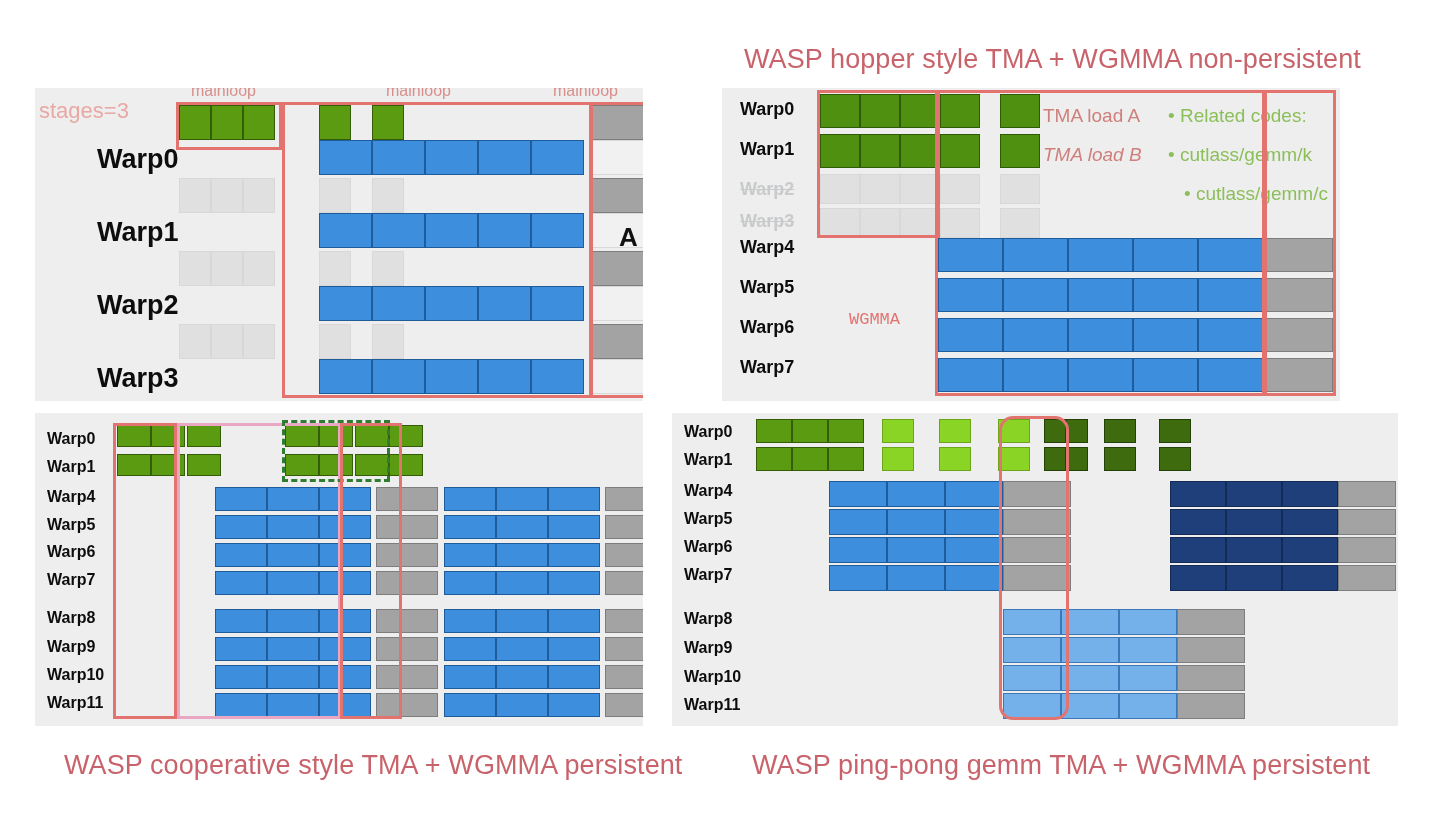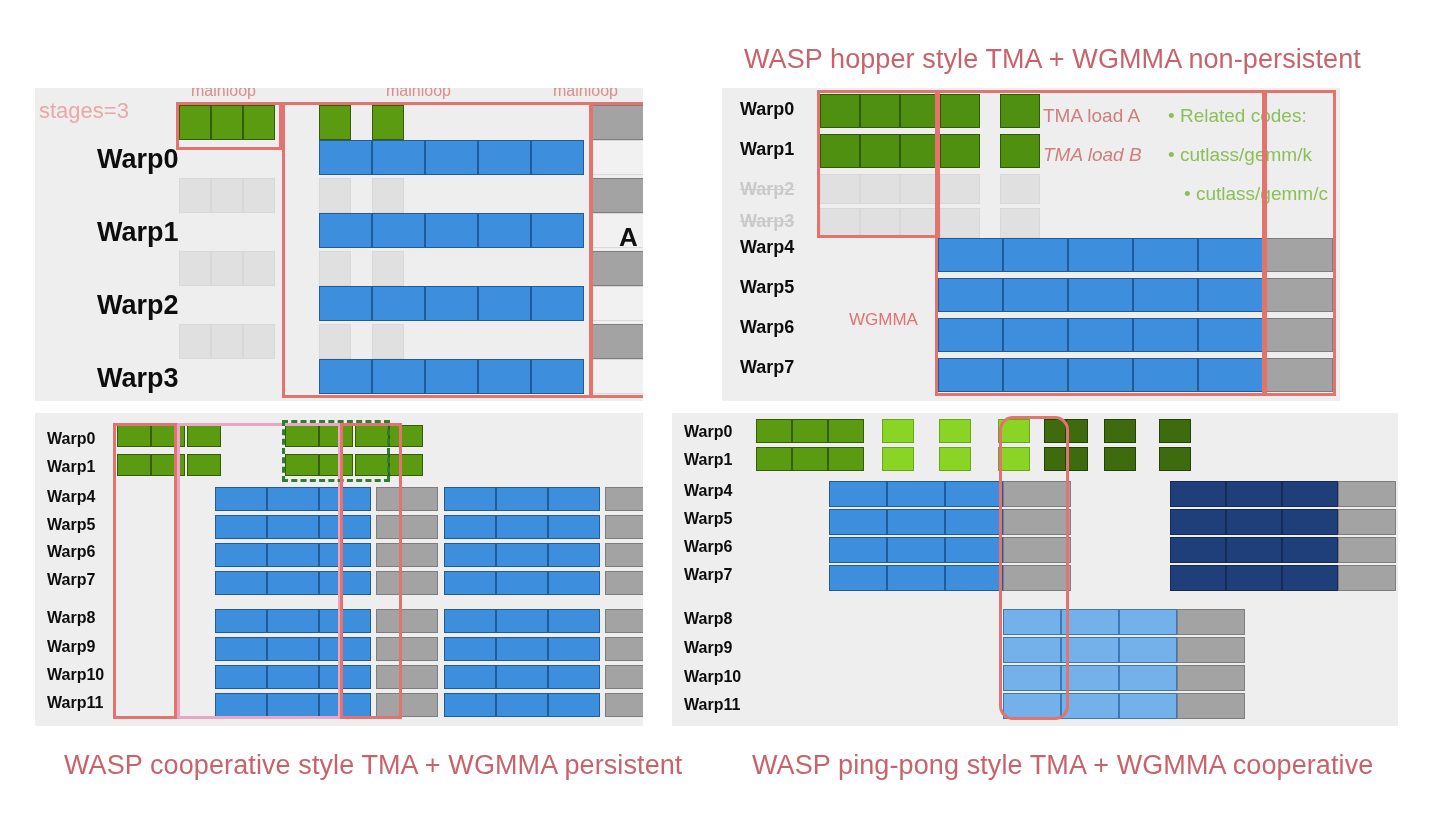--- a/index.html
+++ b/index.html
@@ -210,21 +210,21 @@
     <div class="seg blue" style="left:476px;top:230px;width:65px;height:34px;"></div>
     <div class="seg gray" style="left:543px;top:230px;width:68px;height:34px;"></div>
 
     <div class="seg blue" style="left:216px;top:270px;width:65px;height:34px;"></div>
     <div class="seg blue" style="left:281px;top:270px;width:65px;height:34px;"></div>
     <div class="seg blue" style="left:346px;top:270px;width:65px;height:34px;"></div>
     <div class="seg blue" style="left:411px;top:270px;width:65px;height:34px;"></div>
     <div class="seg blue" style="left:476px;top:270px;width:65px;height:34px;"></div>
     <div class="seg gray" style="left:543px;top:270px;width:68px;height:34px;"></div>
 
-    <div class="wgmma" style="left:127px;top:222px;">WGMMA</div>
+    <div class="wgmma" style="left:127px;top:222px;font-family:Liberation Mono, monospace;">WGMMA</div>
 
     <div class="tmatext" style="left:321px;top:17px;">TMA load A</div>
     <div class="tmatext" style="left:321px;top:56px;font-style:italic;">TMA load B</div>
     <div class="codetext" style="left:446px;top:17px;">• Related codes:</div>
     <div class="codetext" style="left:446px;top:56px;">• cutlass/gemm/k</div>
     <div class="codetext" style="left:462px;top:95px;">• cutlass/gemm/c</div>
 
     <div class="abox" style="left:95px;top:2px;width:123px;height:148px;"></div>
     <div class="abox" style="left:213px;top:2px;width:332px;height:306px;"></div>
     <div class="abox" style="left:540px;top:2px;width:74px;height:306px;"></div>
@@ -426,16 +426,16 @@
     <div class="seg gray" style="left:505px;top:252px;width:68px;height:26px;"></div>
 
     <div class="seg bluelt" style="left:331px;top:280px;width:58px;height:26px;"></div>
     <div class="seg bluelt" style="left:389px;top:280px;width:58px;height:26px;"></div>
     <div class="seg bluelt" style="left:447px;top:280px;width:58px;height:26px;"></div>
     <div class="seg gray" style="left:505px;top:280px;width:68px;height:26px;"></div>
 
     <div class="abox round" style="left:327px;top:3px;width:70px;height:304px;"></div>
   </div>
 
-  <div class="title" style="left:752px;top:750px;">WASP ping-pong style TMA + WGMMA cooperative</div>
+  <div class="title" style="left:752px;top:750px;">WASP ping-pong gemm TMA + WGMMA persistent</div>
 
 
 </div>
 
 </body></html>

